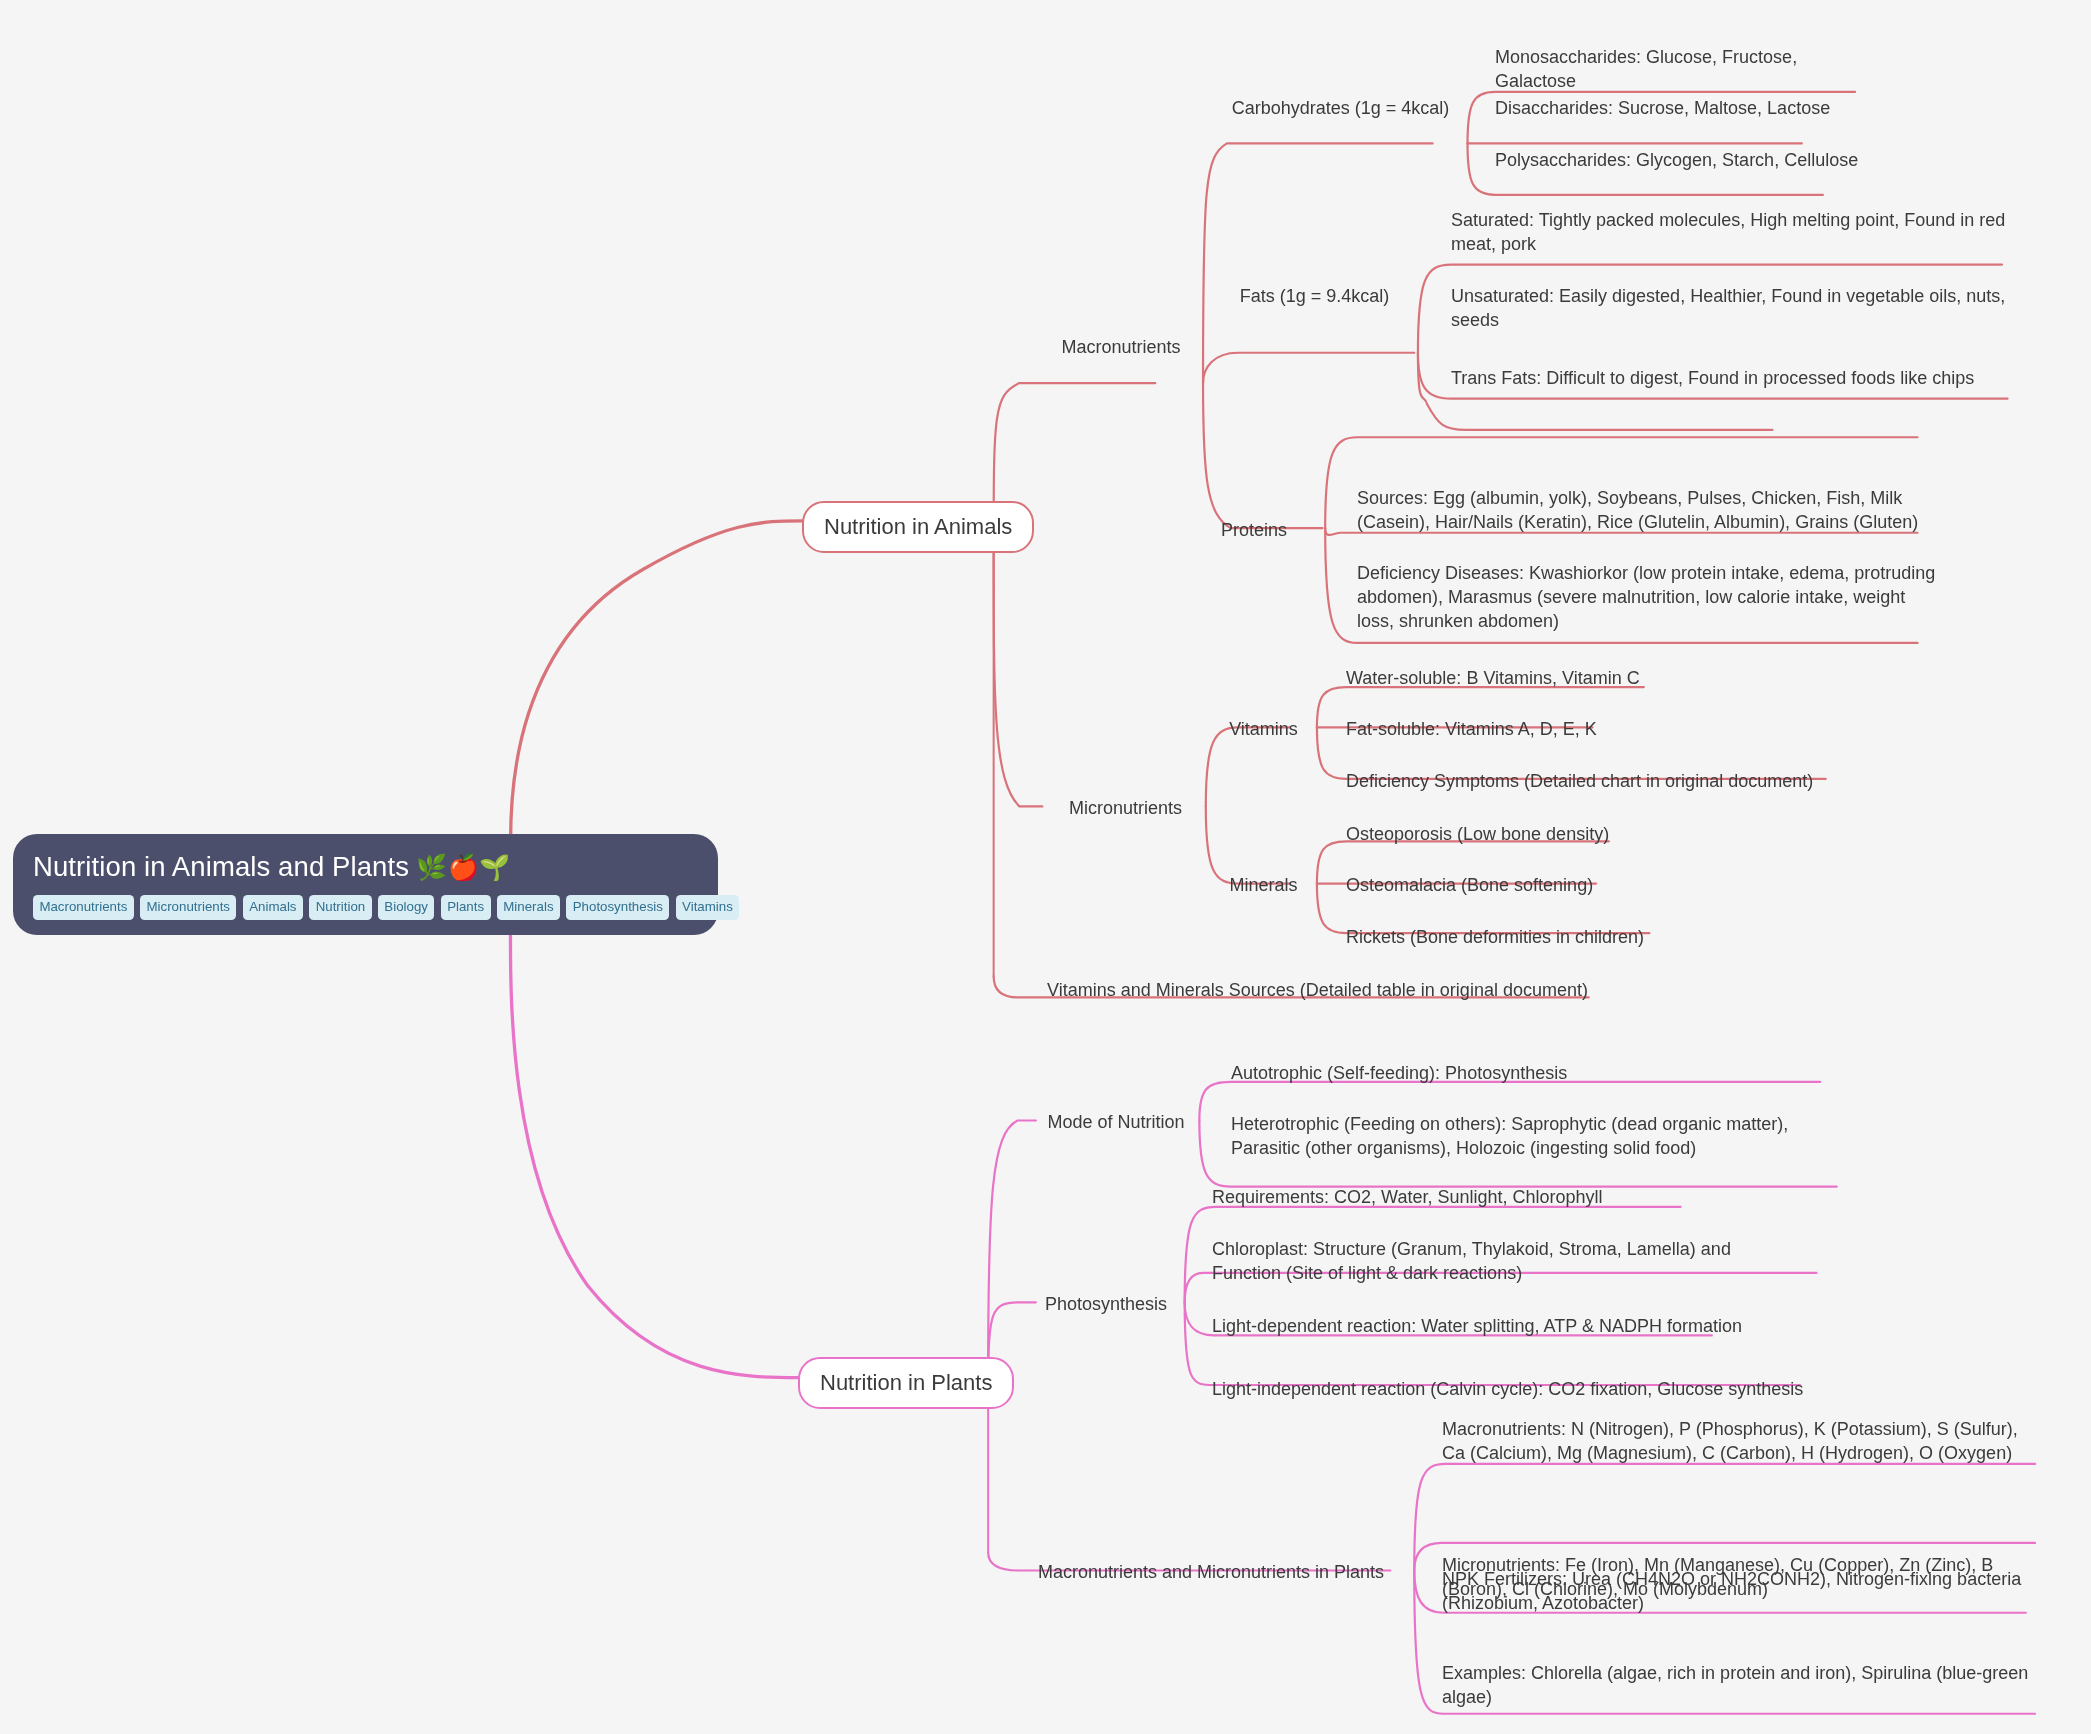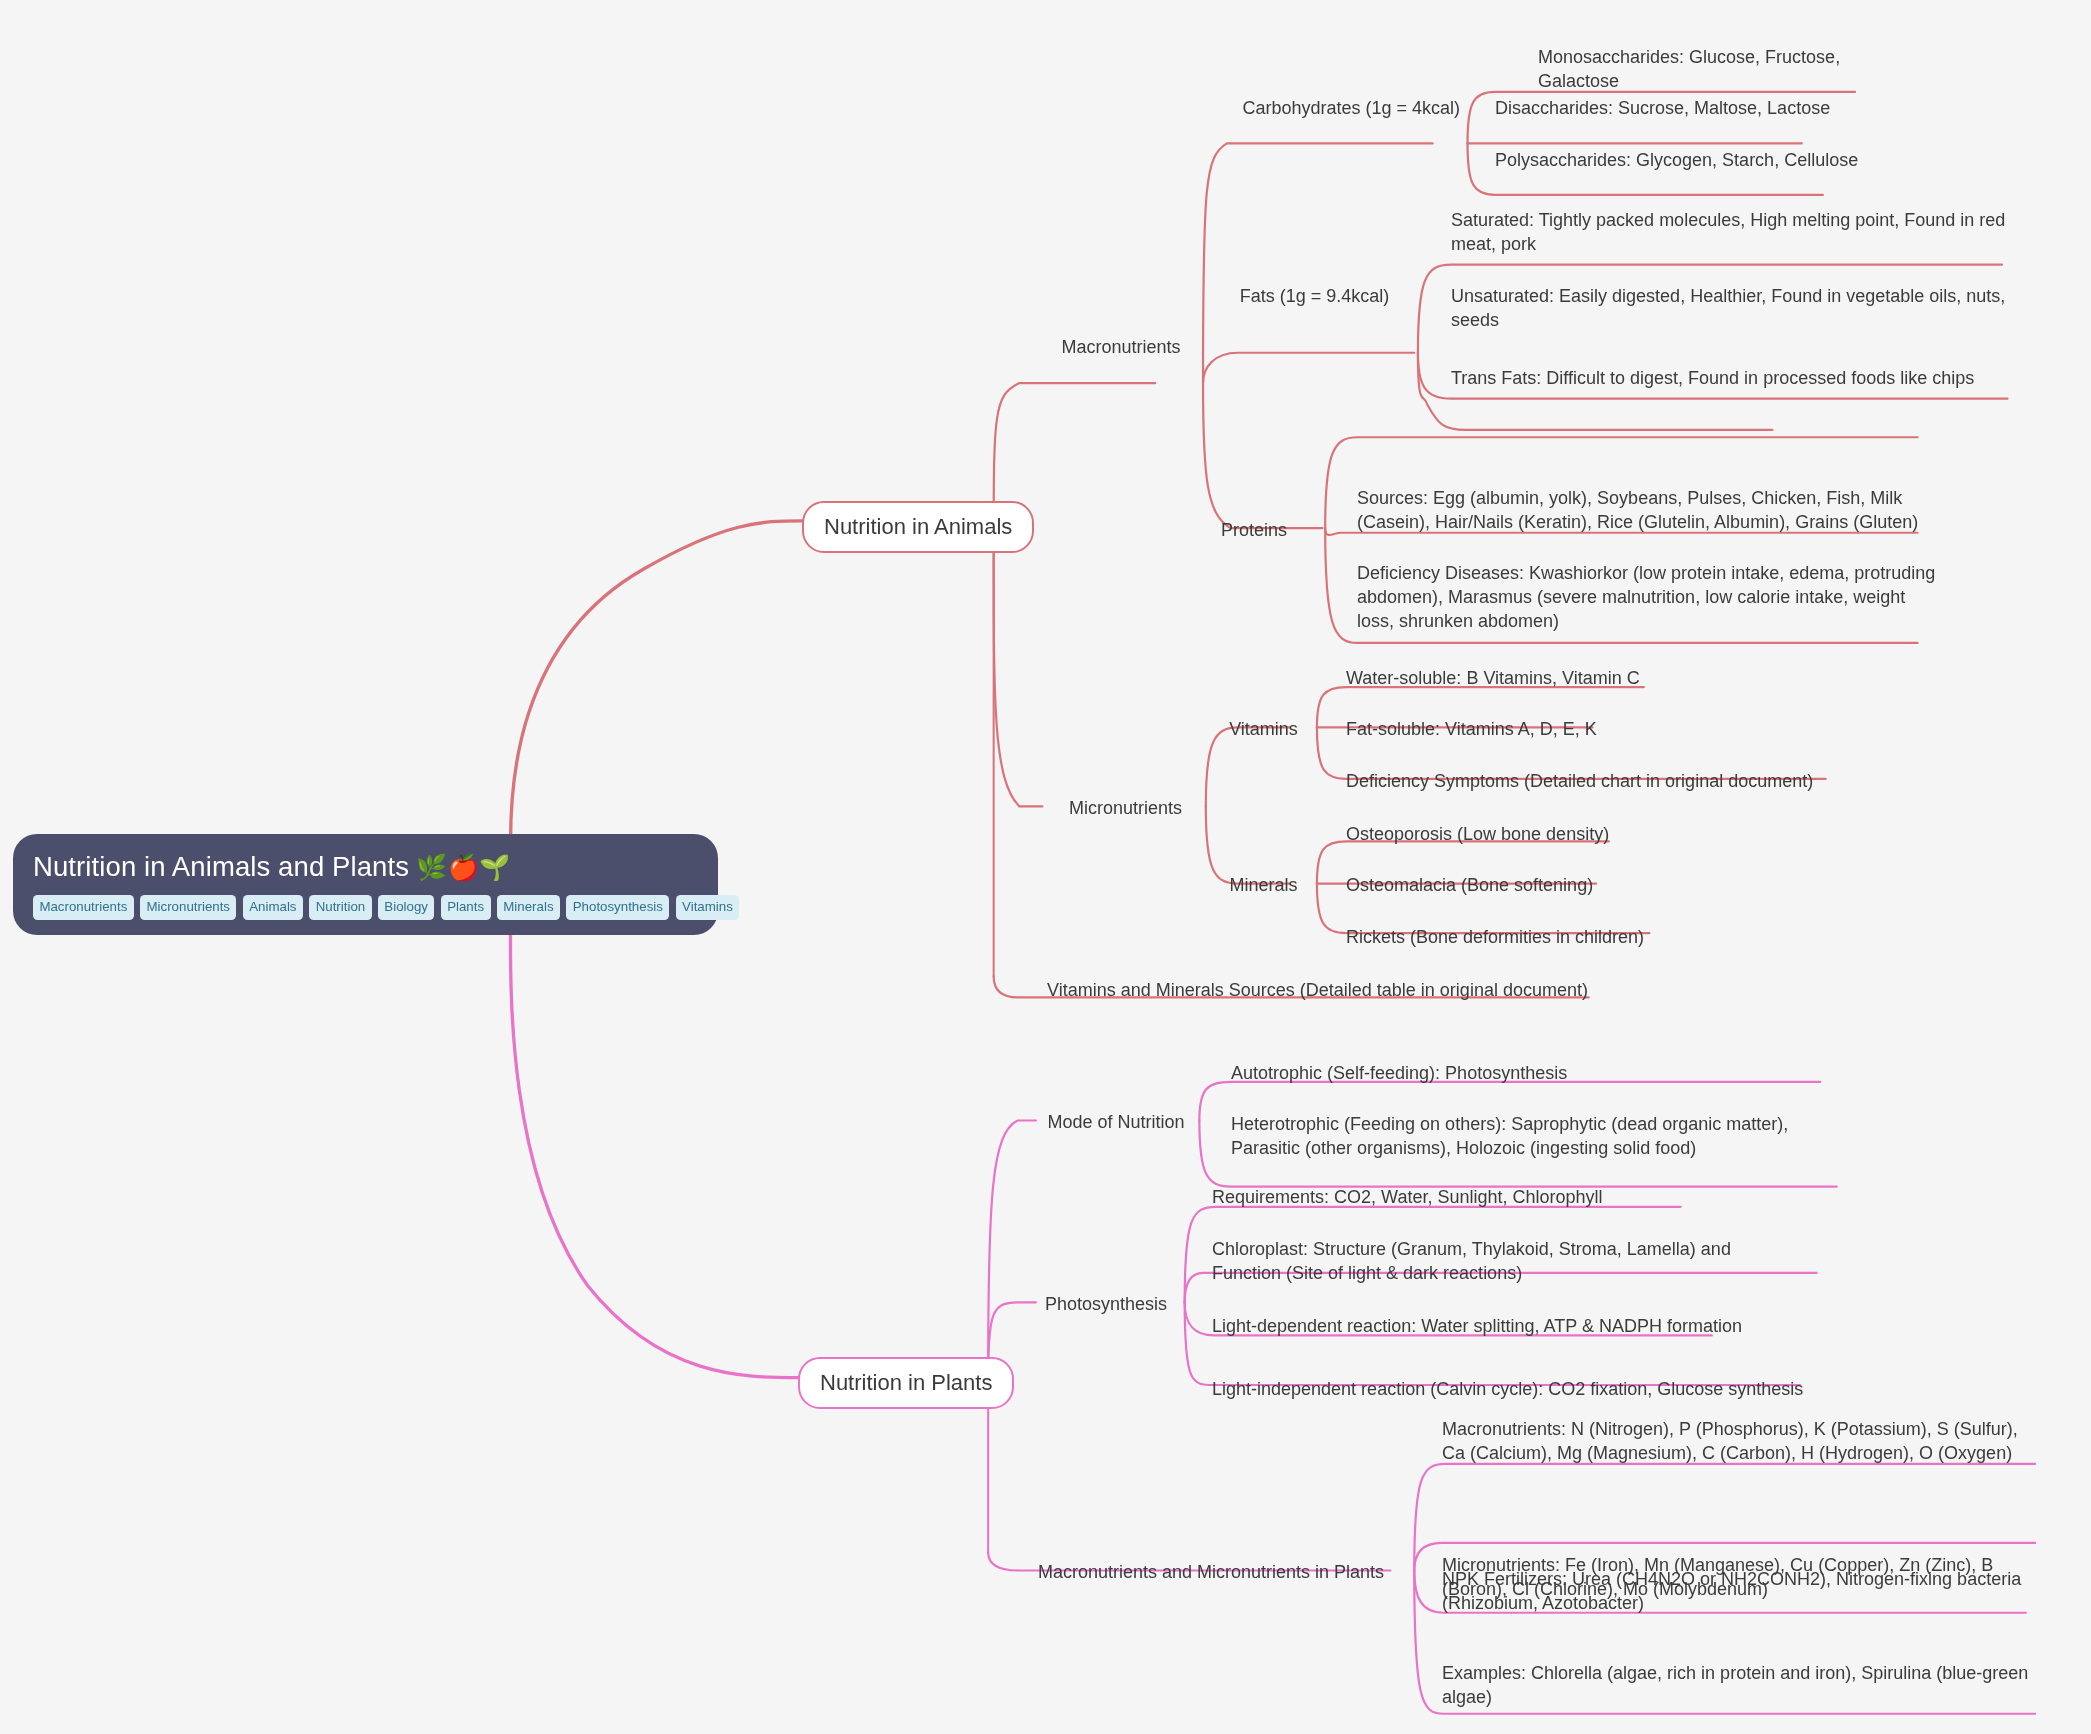--- a/index.html
+++ b/index.html
@@ -172,22 +172,22 @@
       <span class="tag">Photosynthesis</span>
       <span class="tag">Vitamins</span>
     </div>
   </div>
 
   <div class="rootnode animals">Nutrition in Animals</div>
   <div class="rootnode plants">Nutrition in Plants</div>
 
   <div class="lbl" style="left:1043px; top:336px; width:156px; text-align:center;">Macronutrients</div>
 
-  <div class="lbl" style="left:1221px; top:97px; width:239px; text-align:right;">Carbohydrates (1g = 4kcal)</div>
-  <div class="lbl" style="left:1495px; top:46px; width:386px;margin-left:43px;">Monosaccharides: Glucose, Fructose, Galactose</div>
+  <div class="lbl" style="left:1221px; top:97px; width:239px; text-align:center;">Carbohydrates (1g = 4kcal)</div>
+  <div class="lbl" style="left:1495px; top:46px; width:386px;">Monosaccharides: Glucose, Fructose, Galactose</div>
   <div class="lbl" style="left:1495px; top:97px; width:367px;">Disaccharides: Sucrose, Maltose, Lactose</div>
   <div class="lbl" style="left:1495px; top:149px; width:367px;">Polysaccharides: Glycogen, Starch, Cellulose</div>
 
   <div class="lbl" style="left:1209px; top:285px; width:211px; text-align:center;">Fats (1g = 9.4kcal)</div>
   <div class="lbl" style="left:1451px; top:209px; width:588px;">Saturated: Tightly packed molecules, High melting point, Found in red meat, pork</div>
   <div class="lbl" style="left:1451px; top:285px; width:588px;">Unsaturated: Easily digested, Healthier, Found in vegetable oils, nuts, seeds</div>
   <div class="lbl" style="left:1451px; top:367px; width:588px;">Trans Fats: Difficult to digest, Found in processed foods like chips</div>
 
   <div class="lbl" style="left:1221px; top:519px; width:110px; text-align:left;">Proteins</div>
   <div class="lbl" style="left:1357px; top:487px; width:588px;">Sources: Egg (albumin, yolk), Soybeans, Pulses, Chicken, Fish, Milk (Casein), Hair/Nails (Keratin), Rice (Glutelin, Albumin), Grains (Gluten)</div>

